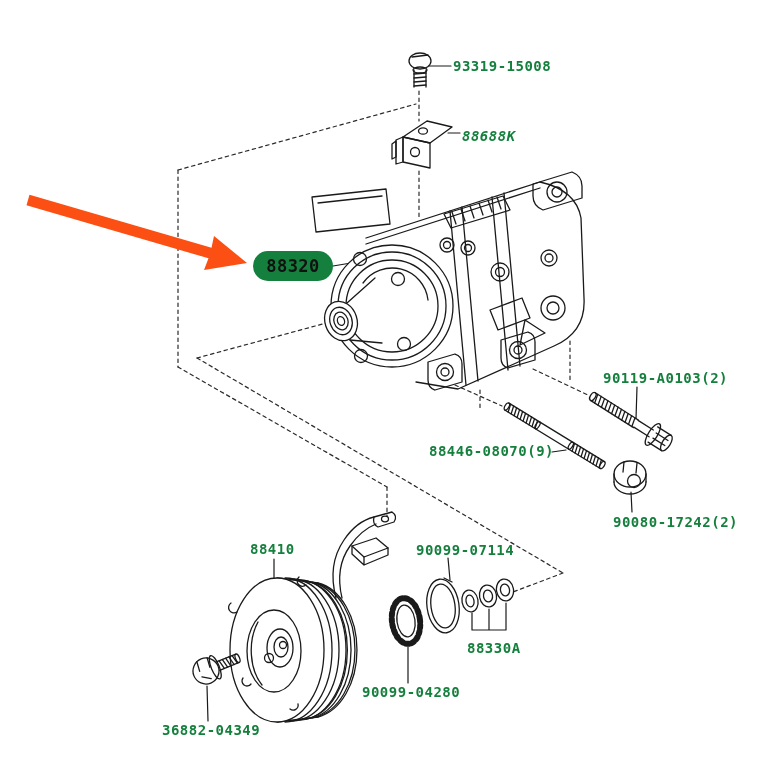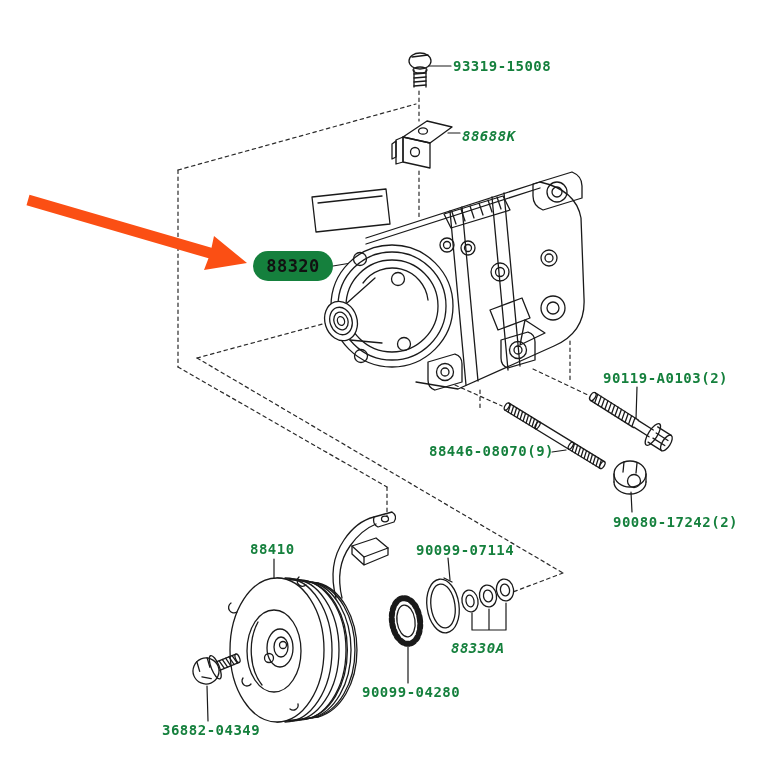--- a/index.html
+++ b/index.html
@@ -223,18 +223,18 @@
 <div id="pill" style="background: #15803d;">88320</div>
 
 <div id="labels-layer">
       <div class="part-label" style="left: 453px; top: 58px;">93319-15008</div>
       <div class="part-label" style="left: 462px; top: 128px; font-style: italic;">88688K</div>
       <div class="part-label" style="left: 603px; top: 370px;">90119-A0103(2)</div>
       <div class="part-label" style="left: 429px; top: 443px;">88446-08070(9)</div>
       <div class="part-label" style="left: 586px; top: 514px; margin-left: 27px;">90080-17242(2)</div>
       <div class="part-label" style="left: 250px; top: 541px;">88410</div>
       <div class="part-label" style="left: 416px; top: 542px;">90099-07114</div>
-      <div class="part-label" style="left: 451px; top: 640px; font-style: italic;">88330A</div>
+      <div class="part-label" style="left: 467px; top: 640px;">88330A</div>
       <div class="part-label" style="left: 362px; top: 684px;">90099-04280</div>
       <div class="part-label" style="left: 162px; top: 722px;">36882-04349</div>
     </div>
 
 </div>
 
 </body></html>

